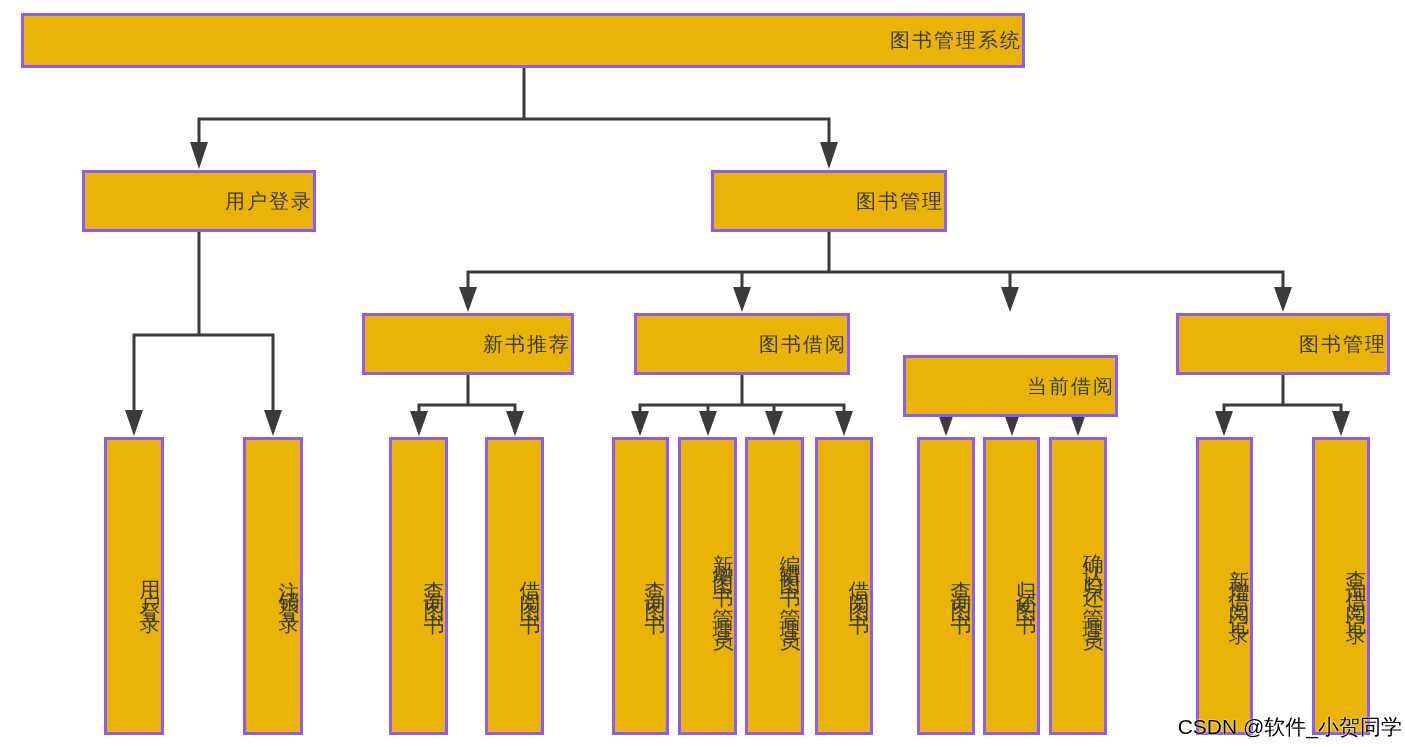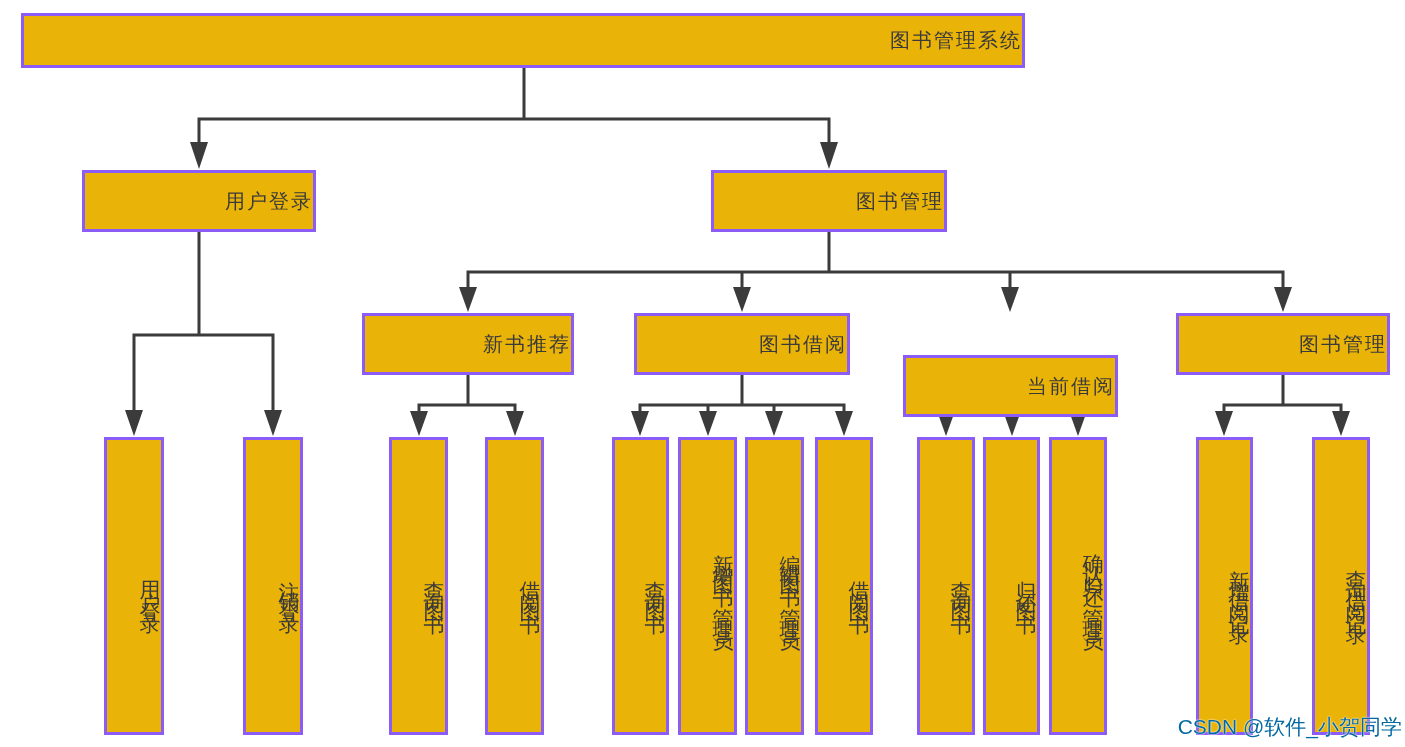--- a/index.html
+++ b/index.html
@@ -42,21 +42,21 @@
     line-height: 1;
     letter-spacing: 11px;
     white-space: nowrap;
   }
   .watermark {
     position: absolute;
     left: 1152px;
     top: 713px;
     width: 250px;
     font-size: 21px;
-    color: #0369a1;
+    color: #000000;
     text-shadow: 0 0 2px #ffffff, 0 0 1px #ffffff;
     white-space: nowrap;
     text-align: right;
   }
 </style>
 </head>
 <body>
 
 <div id="stage">
 

